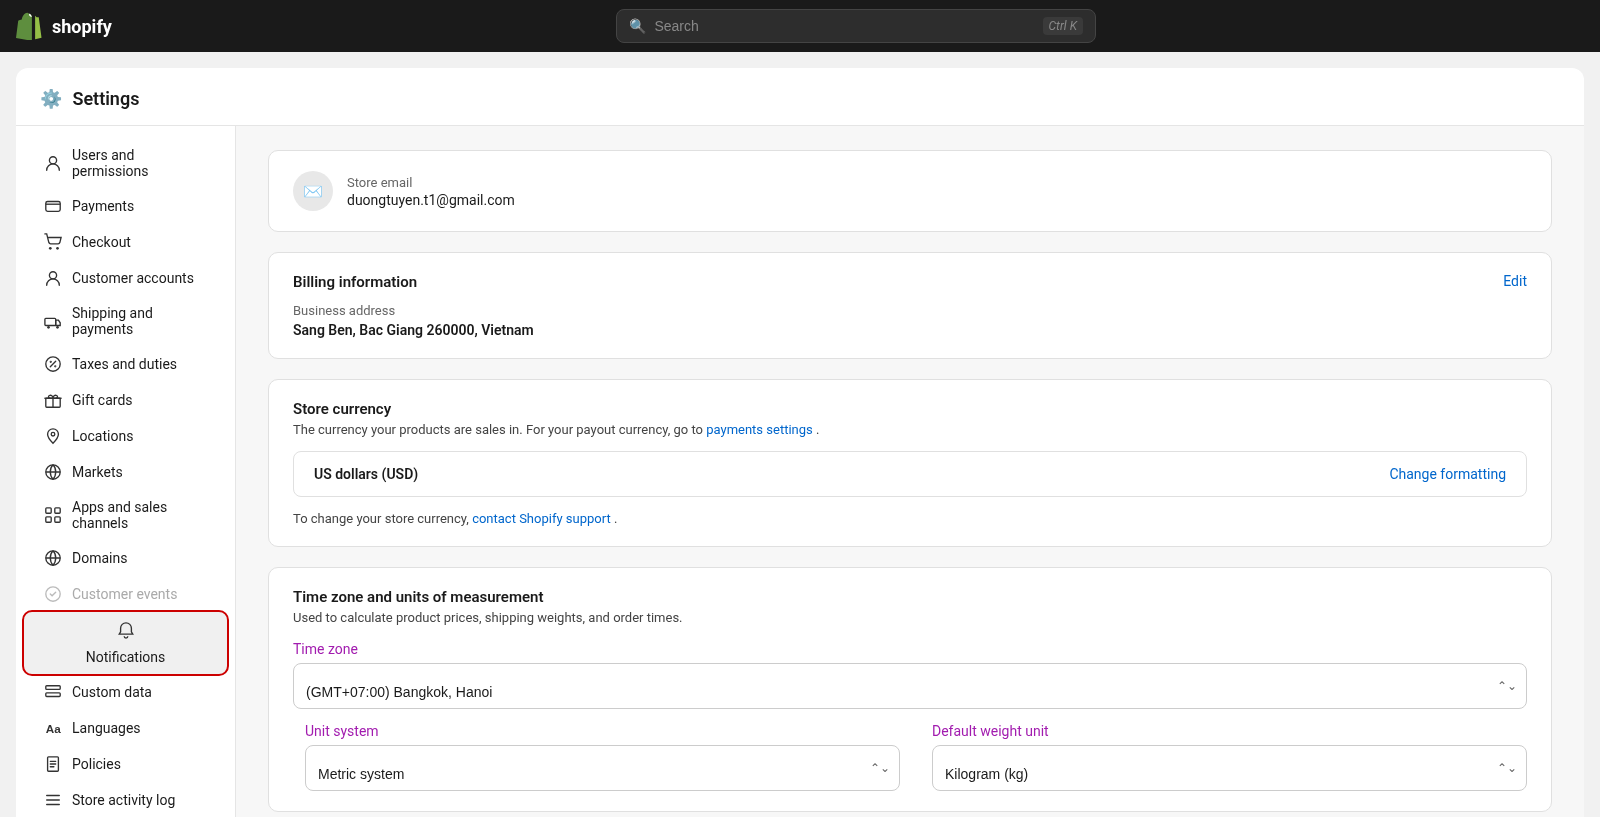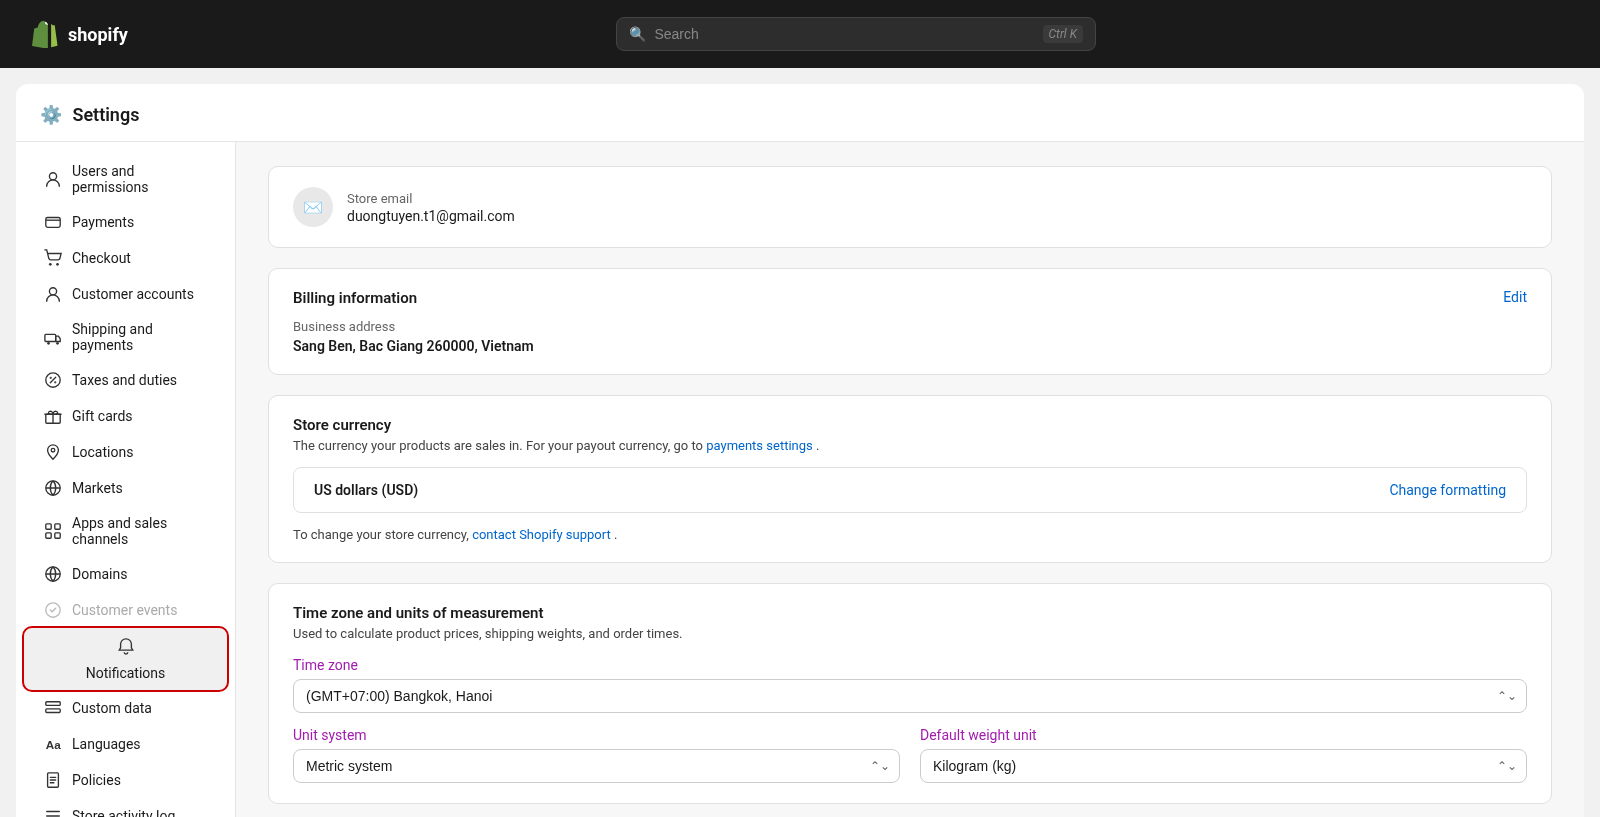--- a/index.html
+++ b/index.html
@@ -1,24 +1,24 @@
 <!DOCTYPE html>
 <html><head>
   <meta charset="utf-8">
   <style>
     * { box-sizing: border-box; margin: 0; padding: 0; }
     body { font-family: -apple-system, BlinkMacSystemFont, 'Segoe UI', Roboto, sans-serif; background: #f1f1f1; }
 
     
     .topbar {
       background: #1a1a1a;
-      height: 68px;
-      display: flex;
-      align-items: center;
-      padding: 0 32px;
+      height: 52px;
+      display: flex;
+      align-items: center;
+      padding: 0 16px;
       gap: 16px;
     }
     .topbar-logo {
       display: flex;
       align-items: center;
       gap: 8px;
       color: white;
       font-weight: 600;
       font-size: 16px;
     }
@@ -259,21 +259,21 @@
     }
     .select-wrapper {
       position: relative;
       display: inline-block;
     }
     .select-wrapper.full-width {
       width: 100%;
     }
     .select-wrapper select {
       width: 100%;
-      padding: 8px 36px 8px 12px;
+      padding: 20px 36px 8px 12px;
       border: 1px solid #ccc;
       border-radius: 8px;
       font-size: 14px;
       appearance: none;
       background: white;
       color: #1a1a1a;
       cursor: pointer;
       outline: none;
     }
     .select-wrapper::after {
@@ -286,20 +286,21 @@
       font-size: 12px;
       color: #666;
     }
     .units-row {
       display: flex;
       gap: 20px;
       margin-top: 14px;
     }
     .units-row > div {
       flex: 1;
+      margin-left: 12px;
     }
   </style>
 </head>
 <body>
 
 <div class="topbar">
   <div class="topbar-logo">
     <svg class="shopify-logo-icon" viewBox="0 0 30 34" fill="none" xmlns="http://www.w3.org/2000/svg">
       <path d="M25.7 6.8c0-.2-.2-.3-.3-.3s-2.4-.2-2.4-.2-1.6-1.6-1.8-1.7V33l7.9-1.7S25.7 7 25.7 6.8z" fill="#95BF47"></path>
       <path d="M17.3 4.4l-.9-.2C16.2 3.1 15.5 2 14 2c-.1 0-.2 0-.4.1C13.1 1.3 12.4 1 11.8 1 7.6 1 5.6 6.3 5 9l-3.3 1C.7 10.4.7 10.4.6 11.3L-2 31.6l19.3 3.4V4.3l-4 .1z" fill="#5E8E3E"></path>

